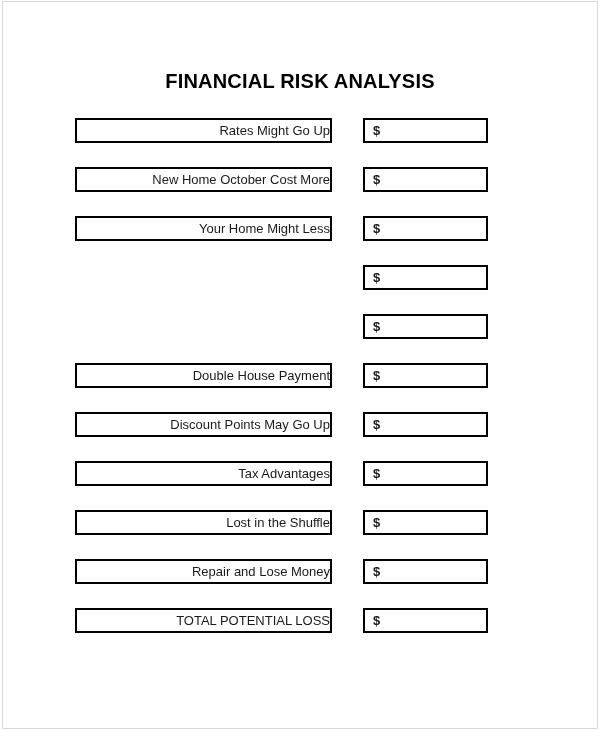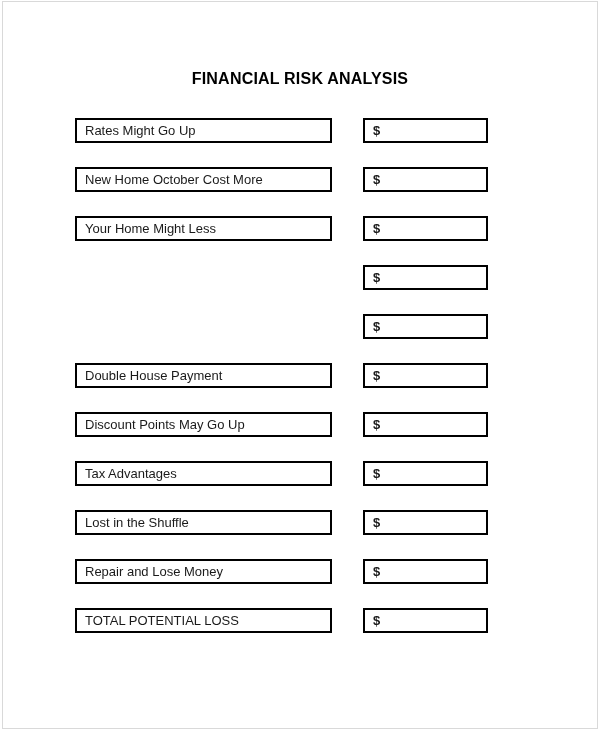--- a/index.html
+++ b/index.html
@@ -23,21 +23,21 @@
     bottom: 1px;
     border: 1px solid #d9d9d9;
     pointer-events: none;
   }
   .page-title {
     position: absolute;
     top: 70px;
     left: 0;
     width: 100%;
     text-align: center;
-    font-size: 16px;
+    font-size: 20px;
     font-weight: bold;
     letter-spacing: 0.2px;
     color: #000000;
   }
   .rows {
     position: absolute;
     top: 118px;
     left: 75px;
     width: 413px;
   }
@@ -55,20 +55,21 @@
     box-sizing: border-box;
     border: 2px solid #000000;
     background: #ffffff;
     display: flex;
     align-items: center;
     padding-left: 8px;
     font-size: 13px;
     color: #1a1a1a;
     white-space: nowrap;
     overflow: hidden;
+    justify-content: flex-end;
   }
   .amount-box {
     position: absolute;
     left: 288px;
     top: 0;
     width: 125px;
     height: 25px;
     box-sizing: border-box;
     border: 2px solid #000000;
     background: #ffffff;

